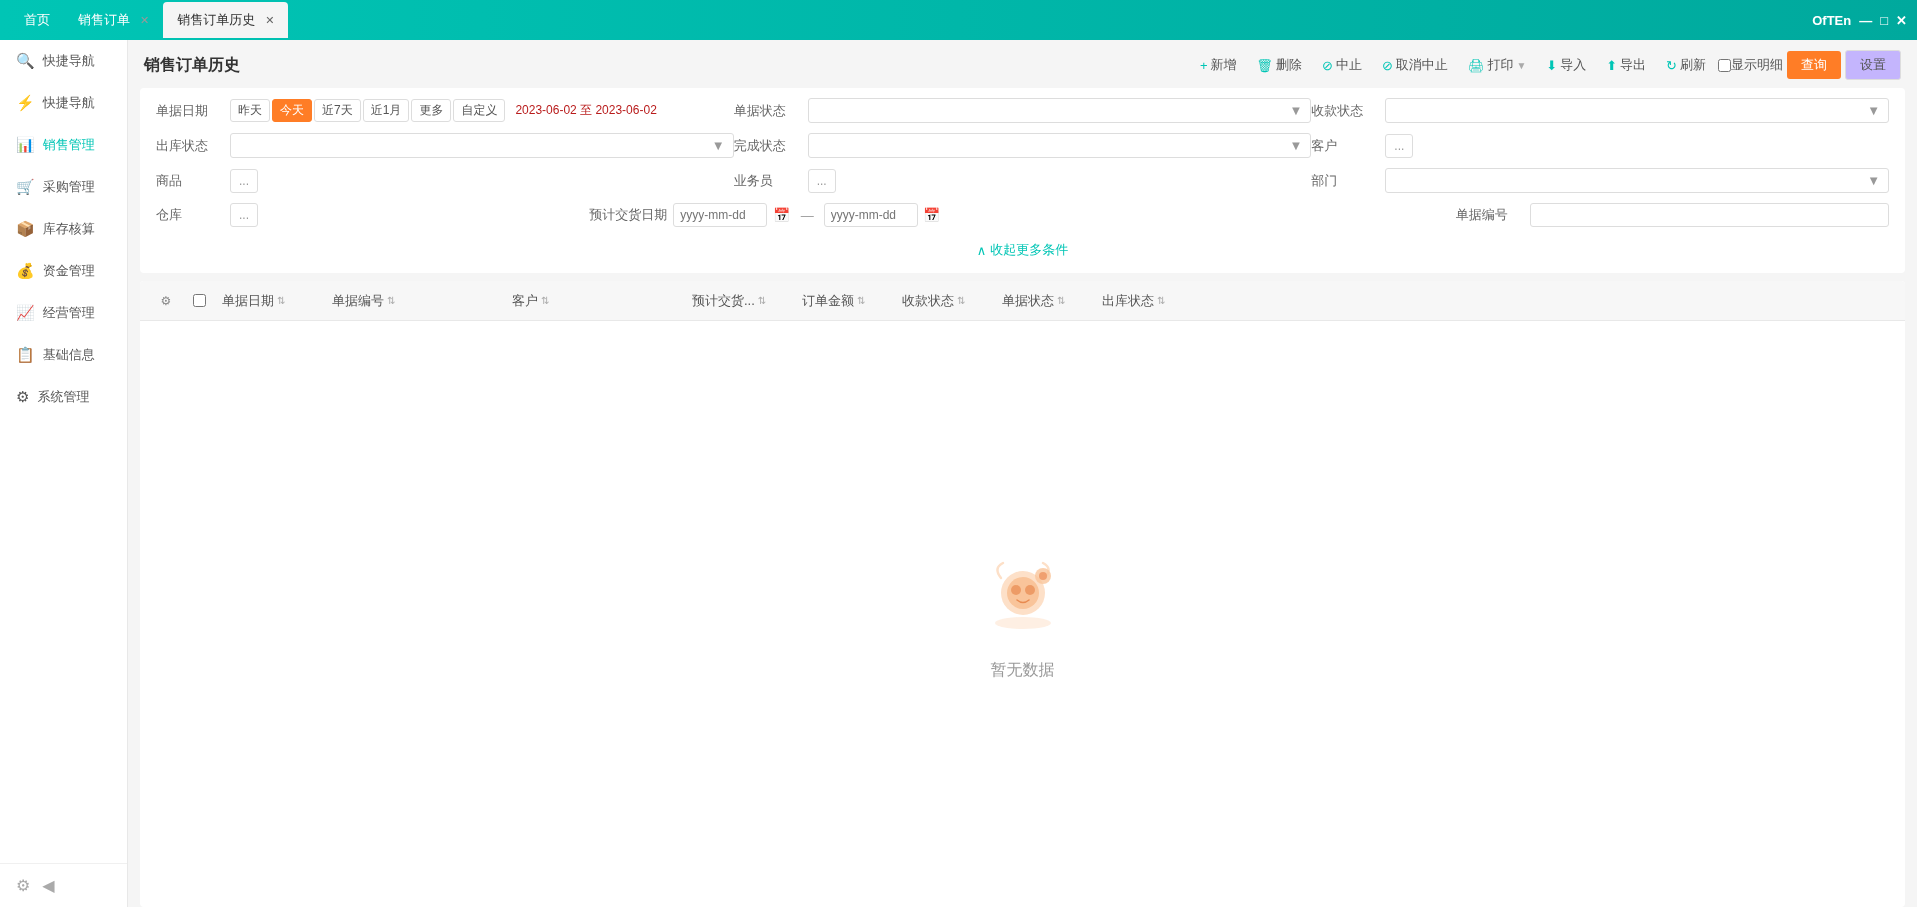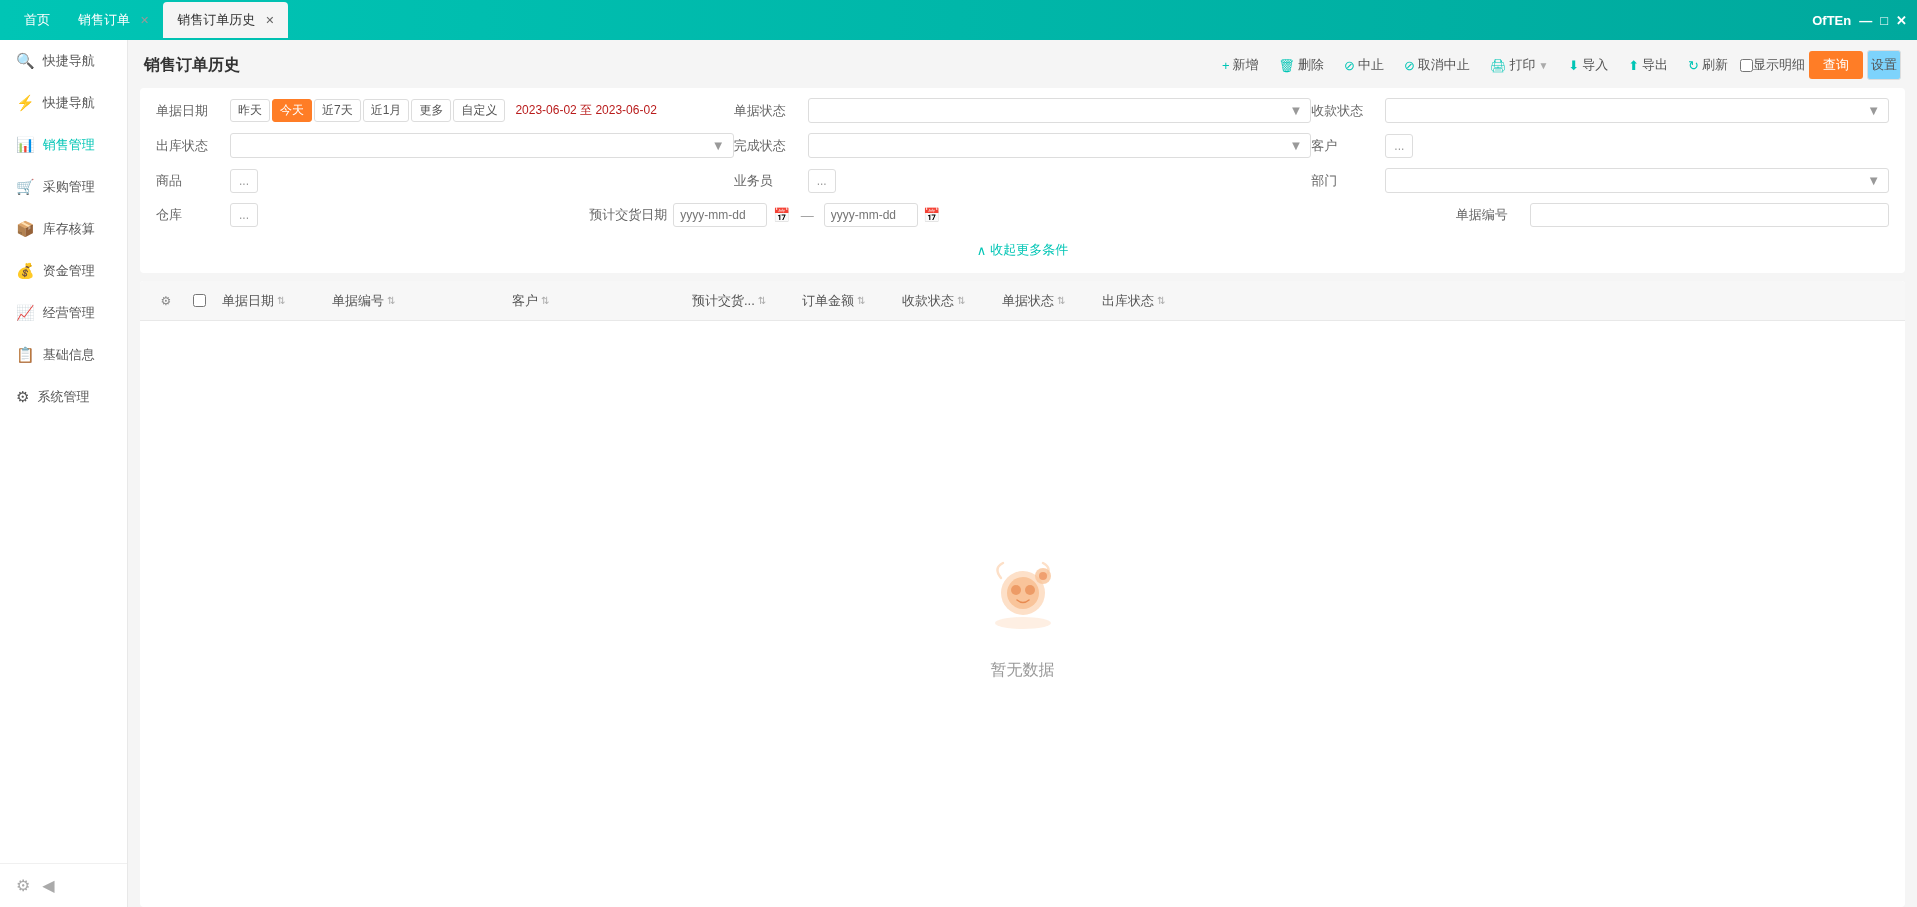--- a/index.html
+++ b/index.html
@@ -128,23 +128,23 @@
     .btn-primary {
       background: #ff7d26;
       color: white;
       padding: 5px 14px;
       border: none;
       border-radius: 3px;
       cursor: pointer;
       font-size: 13px;
     }
     .btn-secondary {
-      background: #7dd3fc;
+      background: #c4b5fd;
       color: #555;
-      padding: 5px 3px;
+      padding: 5px 14px;
       border: 1px solid #ddd;
       border-radius: 3px;
       cursor: pointer;
       font-size: 13px;
     }
     .display-columns-check {
       display: flex;
       align-items: center;
       font-size: 12px;
       color: #555;

